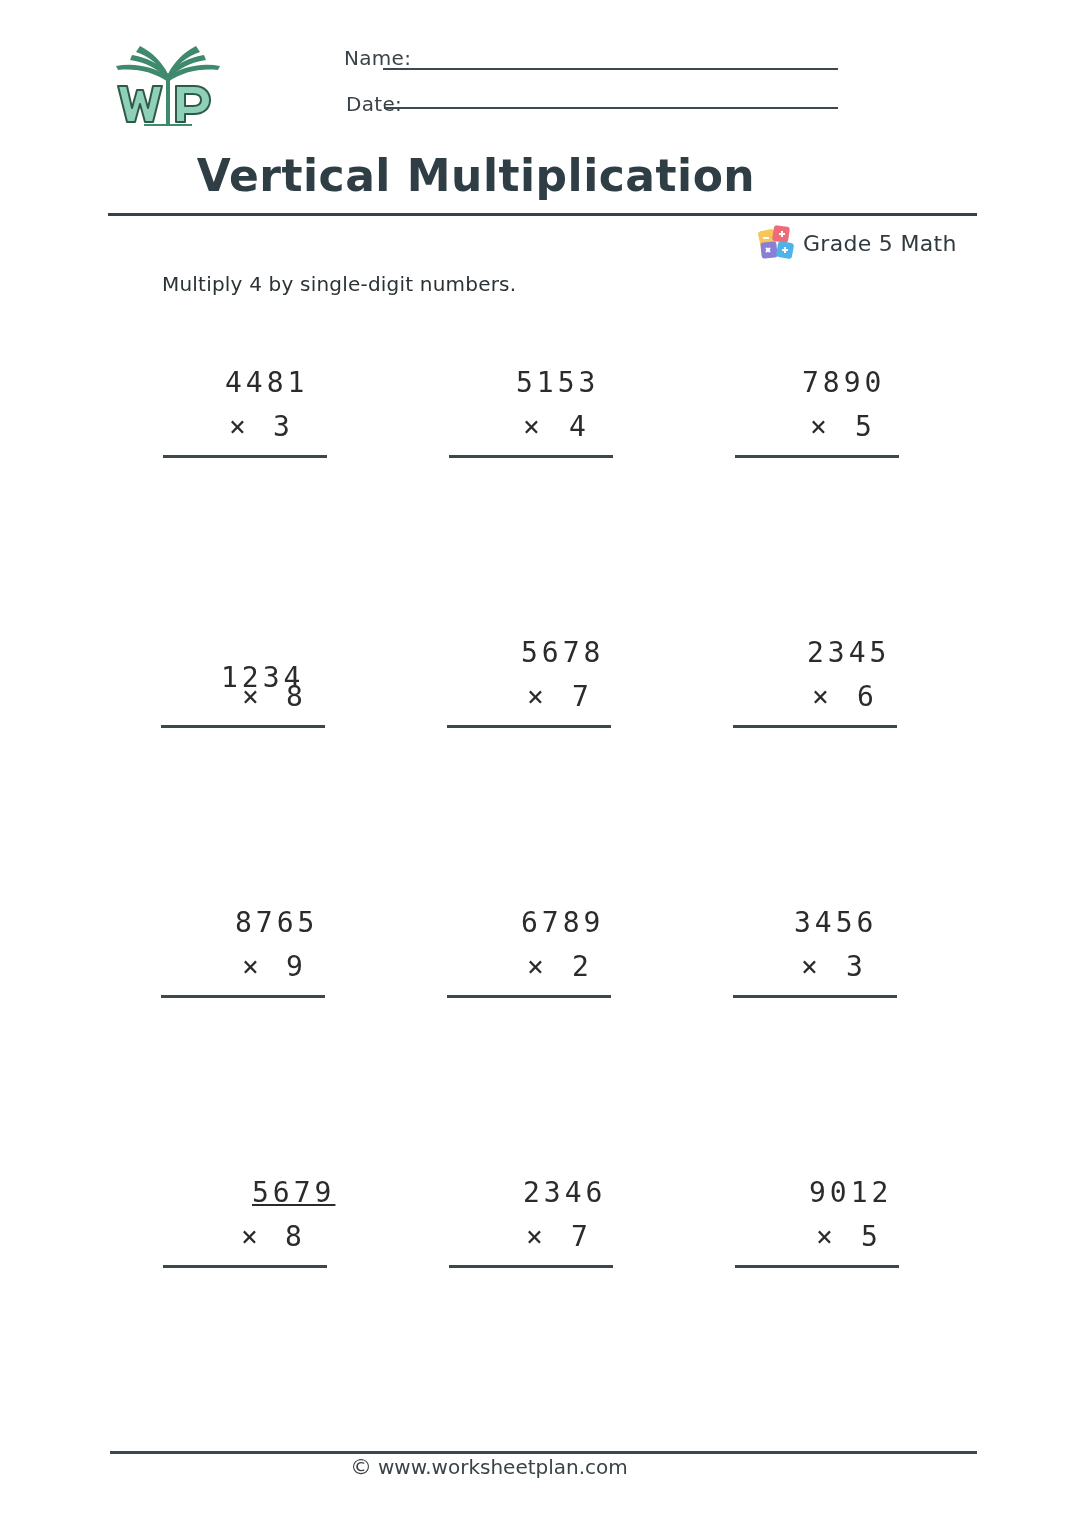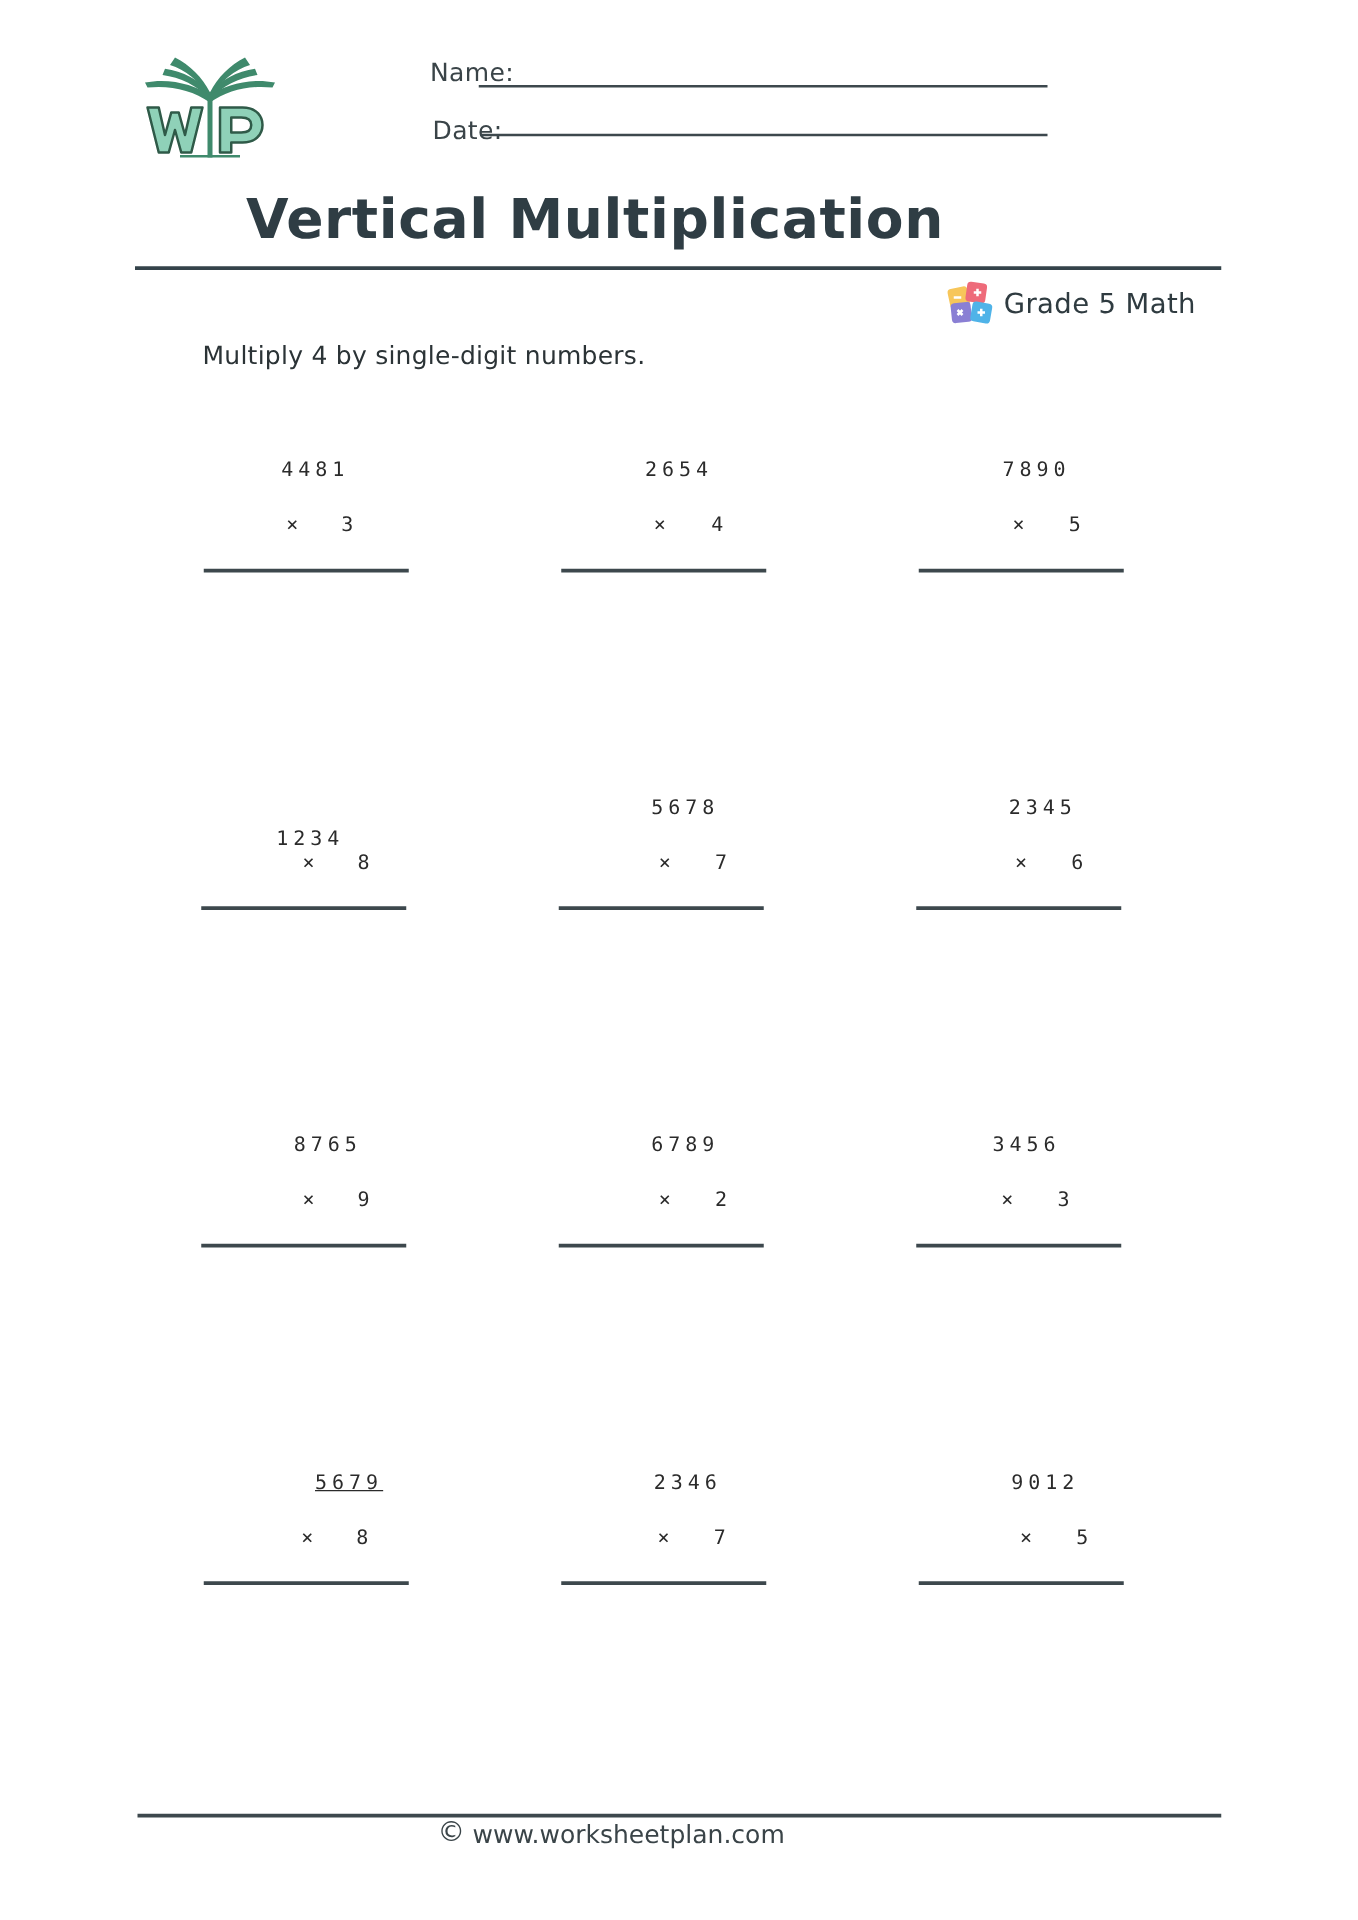--- a/index.html
+++ b/index.html
@@ -85,21 +85,21 @@
     }
     .problem {
       position: absolute;
       width: 164px;
       height: 110px;
     }
     .problem .top,
     .problem .bottom {
       position: absolute;
       font-family: "DejaVu Sans Mono", monospace;
-      font-size: 16px;
+      font-size: 28px;
       color: #2b2b2b;
       letter-spacing: 4px;
       white-space: pre;
     }
     .problem .top {
       top: 0;
     }
     .problem .bottom {
       top: 44px;
     }
@@ -182,21 +182,21 @@
 
 <div class="instructions">Multiply 4 by single-digit numbers.</div>
 
 <div class="problem" style="left:163px; top:366px;">
   <span class="top" style="left:62px;">4481</span>
   <span class="bottom" style="left:66px;">×</span>
   <span class="bottom" style="left:110px;">3</span>
   <div class="answer-line"></div>
 </div>
 <div class="problem" style="left:449px; top:366px;">
-  <span class="top" style="left:67px;">2654</span>
+  <span class="top" style="left:67px;">5153</span>
   <span class="bottom" style="left:74px;">×</span>
   <span class="bottom" style="left:120px;">4</span>
   <div class="answer-line"></div>
 </div>
 <div class="problem" style="left:735px; top:366px;">
   <span class="top" style="left:67px;">7890</span>
   <span class="bottom" style="left:75px;">×</span>
   <span class="bottom" style="left:120px;">5</span>
   <div class="answer-line"></div>
 </div>

